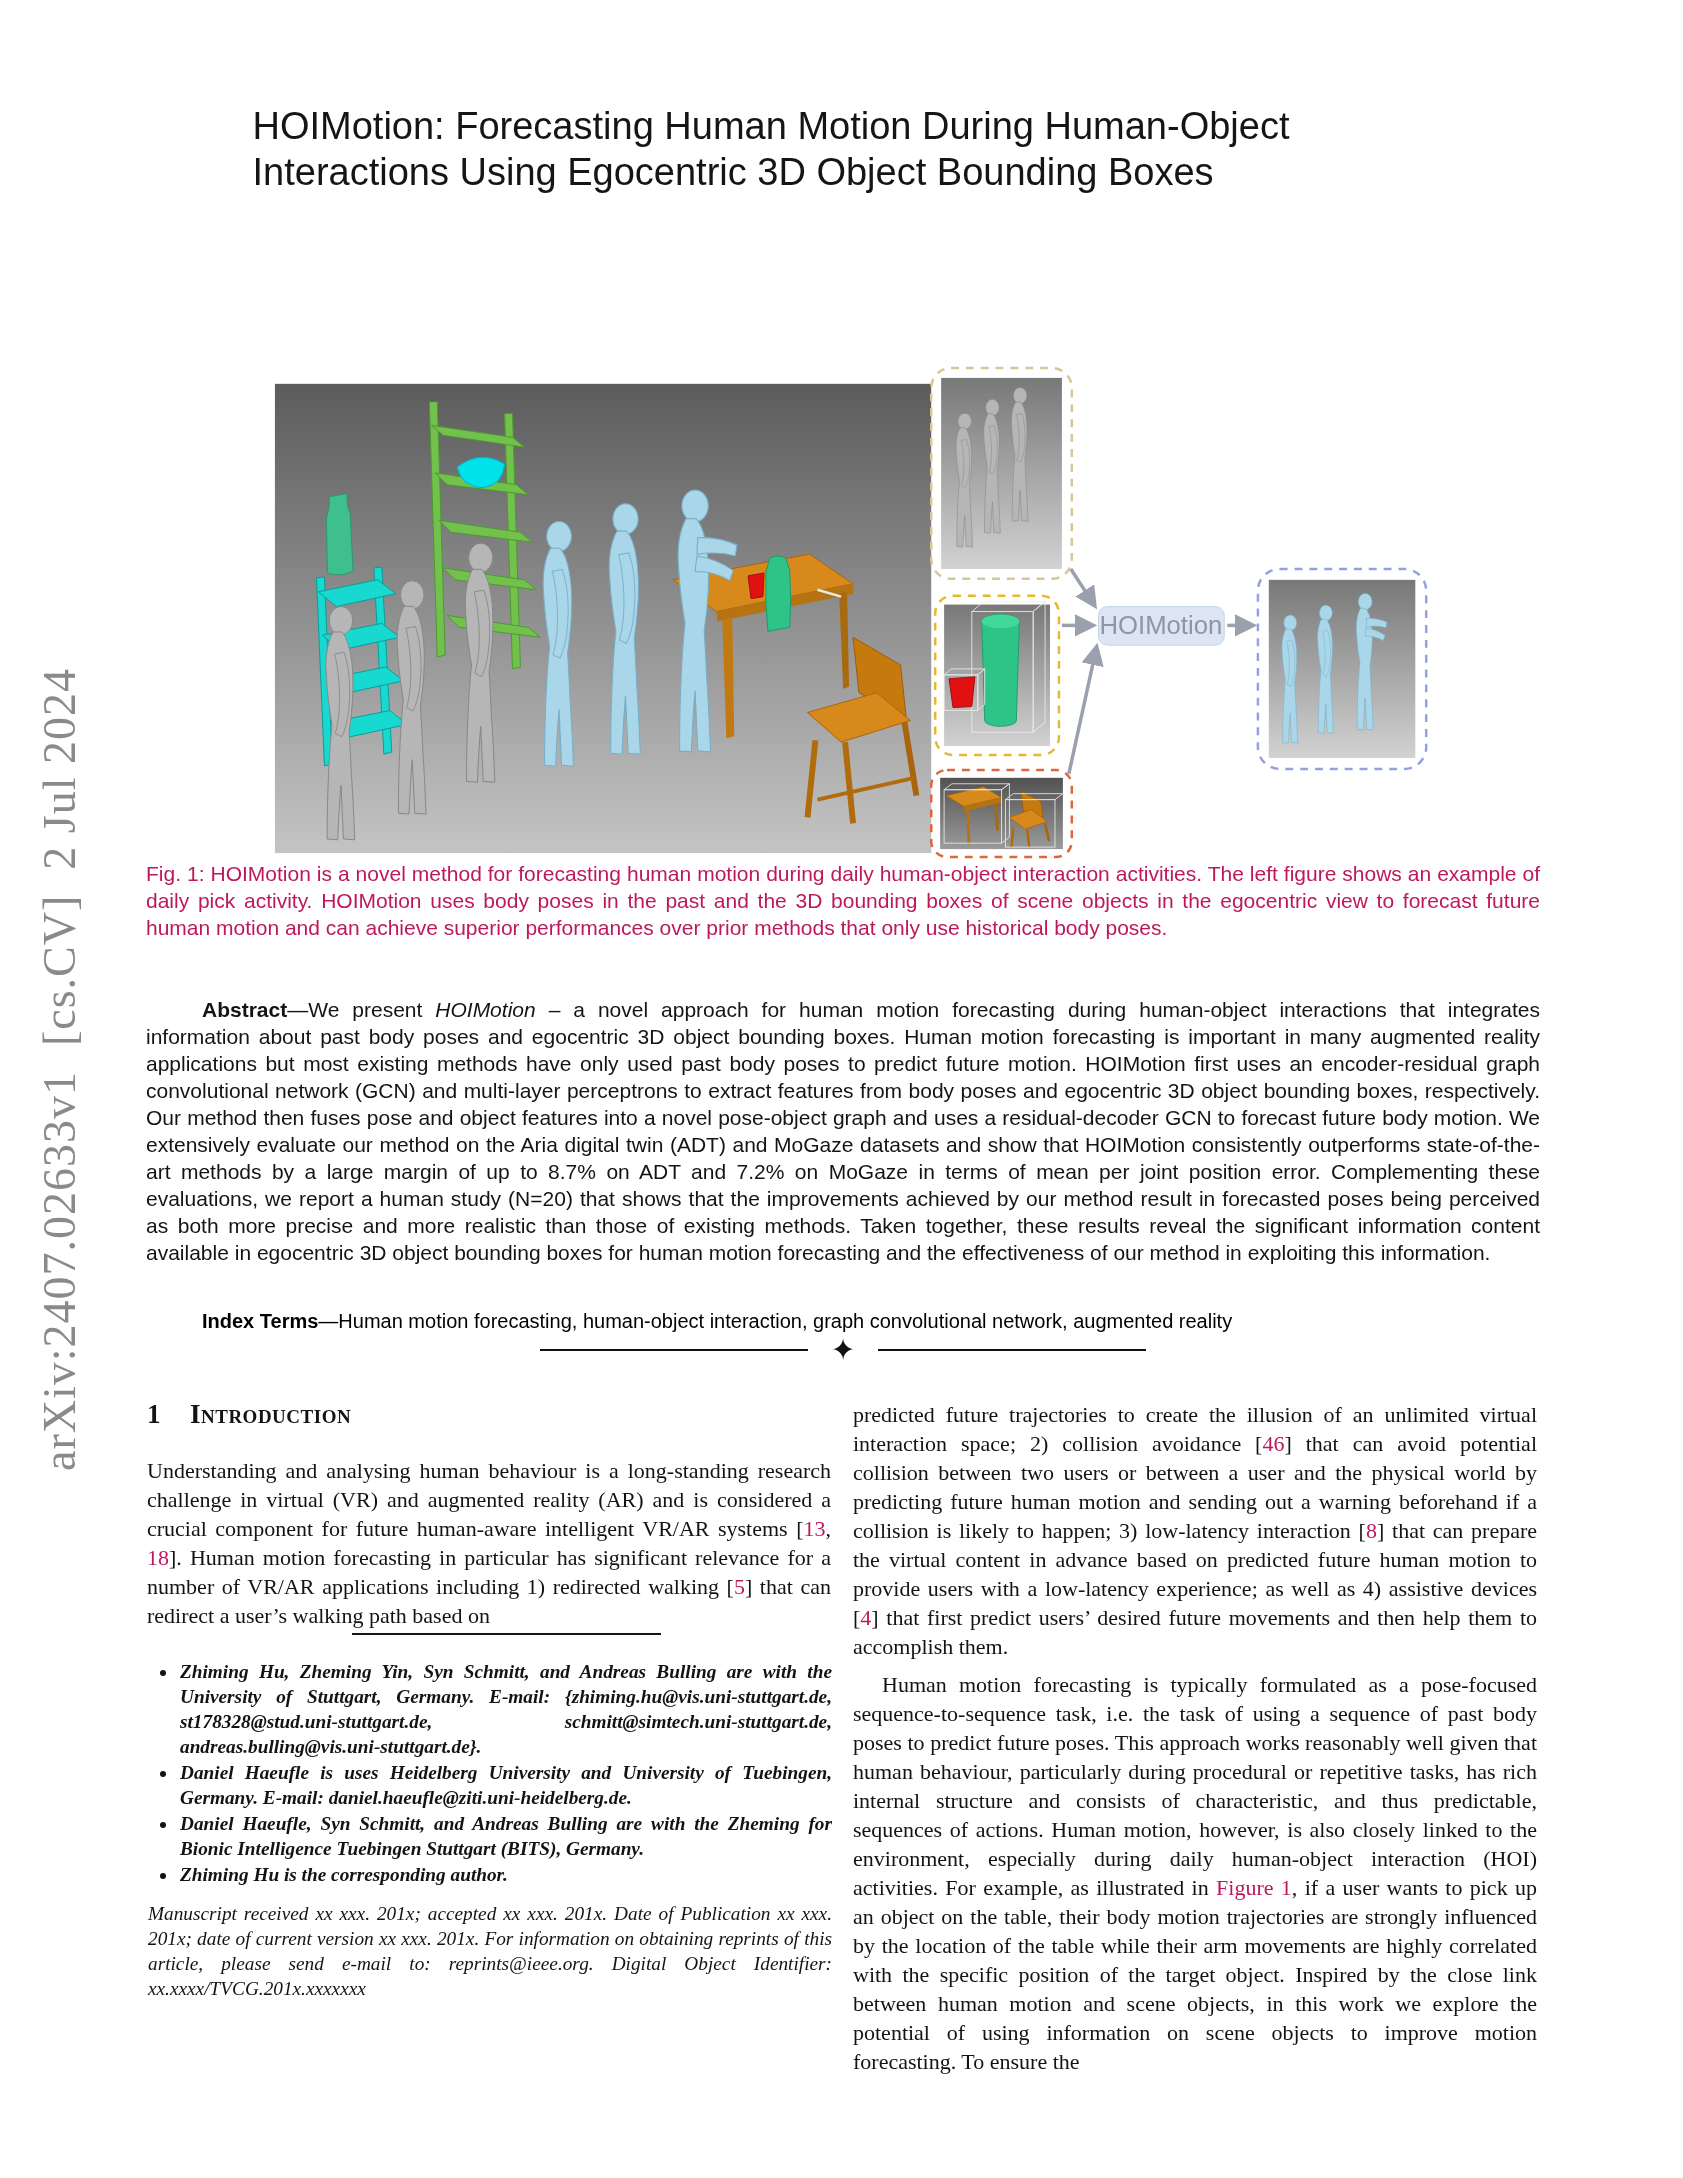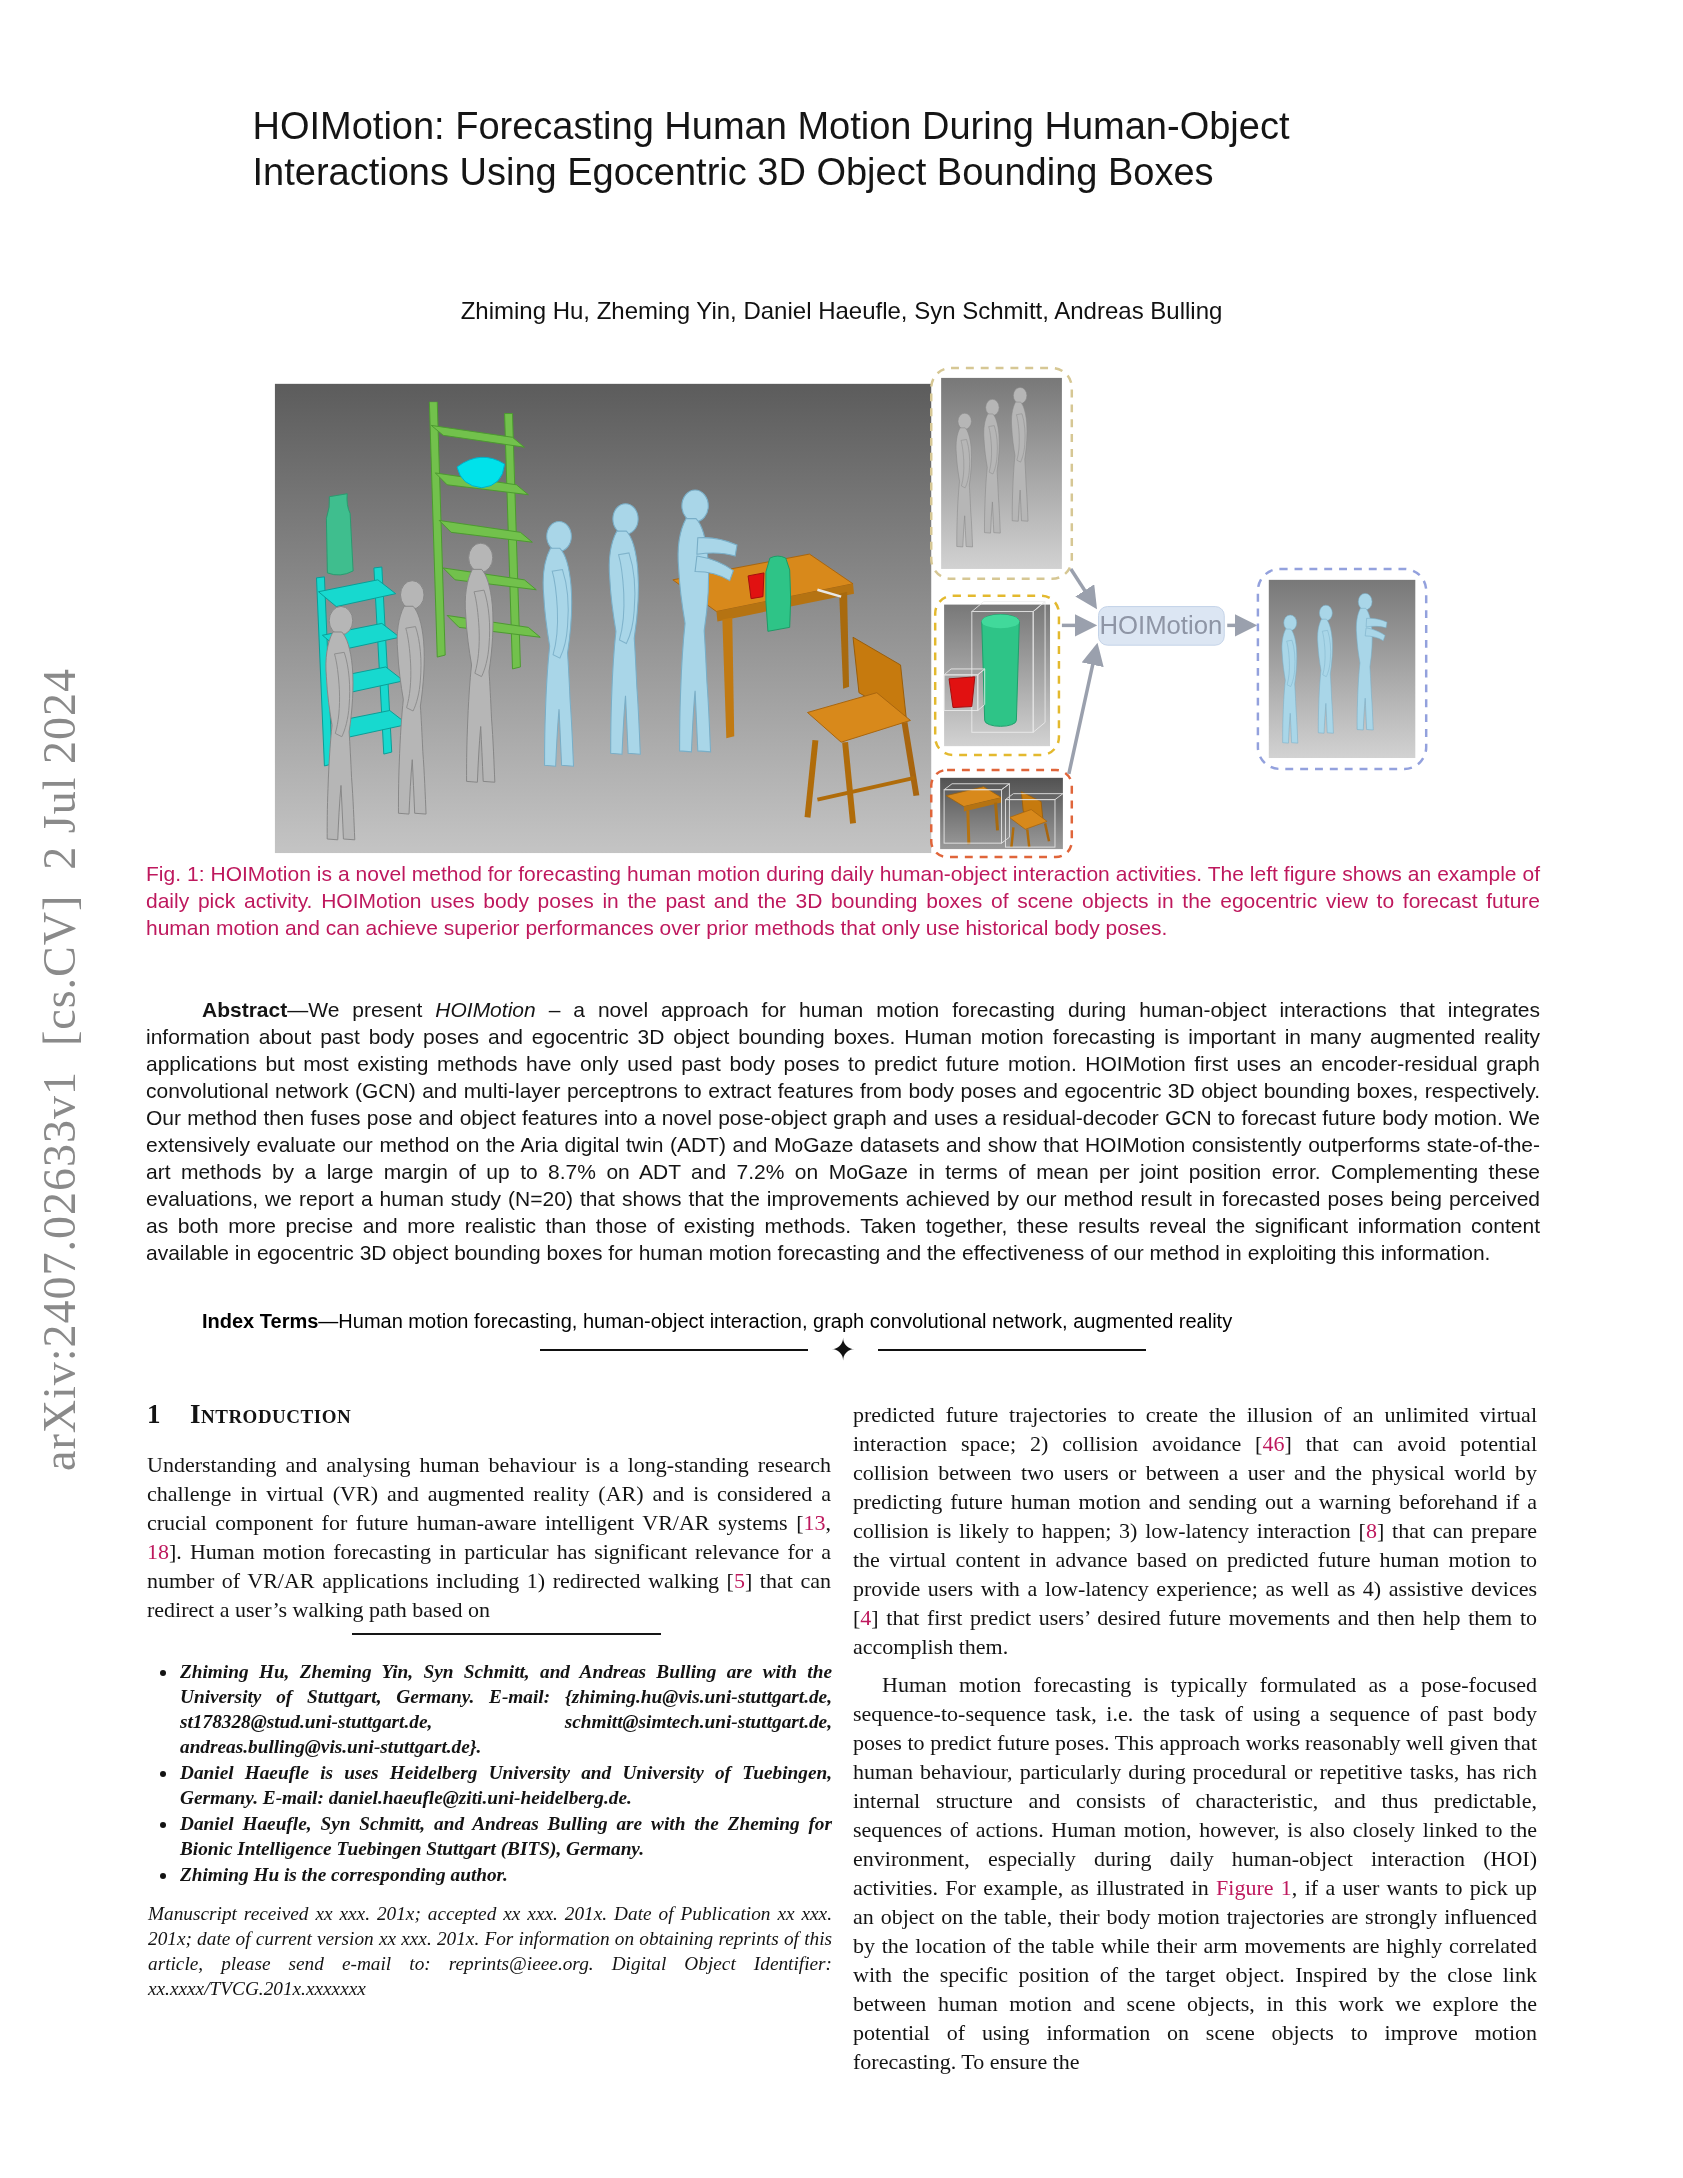--- a/index.html
+++ b/index.html
@@ -30,21 +30,21 @@
 
   
   .separator{position:absolute;left:540px;top:1340px;width:606px;display:flex;align-items:center;}
   .sep-line{flex:1;height:2.5px;background:#111;}
   .sep-diamond{margin:0 22px;font-size:30px;color:#111;line-height:20px;}
 
   
   .col{position:absolute;top:1400px;width:684px;font-family:"Liberation Serif",serif;
        font-size:22px;line-height:29px;text-align:justify;color:#131313;}
   .col-left{left:147px;} .col-right{left:853px;}
-  .sec-head{font-size:27px;font-weight:700;margin:0 0 21px 0;font-family:"Liberation Serif",serif;text-align:left;}
+  .sec-head{font-size:27px;font-weight:700;margin:0 0 27px 0;font-family:"Liberation Serif",serif;text-align:left;}
   .sec-num{display:inline-block;min-width:43px;}
   .sec-title{font-variant:small-caps;letter-spacing:0.5px;}
   .col p{margin:0;}
   .p2{margin-top:9px !important;text-indent:29px;}
   .cite{color:#be185d;margin-top:28px;}
 
   
   .fn-rule{position:absolute;left:352px;top:1633px;width:309px;height:2px;background:#151515;}
   .footnotes{position:absolute;left:148px;top:1659px;width:684px;font-family:"Liberation Serif",serif;
              font-style:italic;font-size:19.3px;line-height:25px;text-align:justify;color:#131313;}
@@ -55,21 +55,20 @@
 </head>
 <body>
 
 <div class="page">
 
   <div class="arxiv">arXiv:2407.02633v1  [cs.CV]  2 Jul 2024</div>
 
   <div class="title-wrap">
     <h1 class="title">HOIMotion: Forecasting Human Motion During Human-Object Interactions Using Egocentric 3D Object Bounding Boxes</h1>
   </div>
-  <div class="authors">Zhiming Hu, Zheming Yin, Daniel Haeufle, Syn Schmitt, Andreas Bulling</div>
 
   <svg class="figure-svg" width="1178" height="495" viewBox="0 0 1190 500">
     <defs>
       <linearGradient id="bgMain" x1="0" y1="0" x2="0" y2="1">
         <stop offset="0" stop-color="#5c5c5c"></stop>
           <stop offset="1" stop-color="#c4c4c4"></stop>
       </linearGradient>
       <linearGradient id="bgPanel" x1="0" y1="0" x2="0" y2="1">
         <stop offset="0" stop-color="#787878"></stop>
           <stop offset="1" stop-color="#d2d2d2"></stop>

